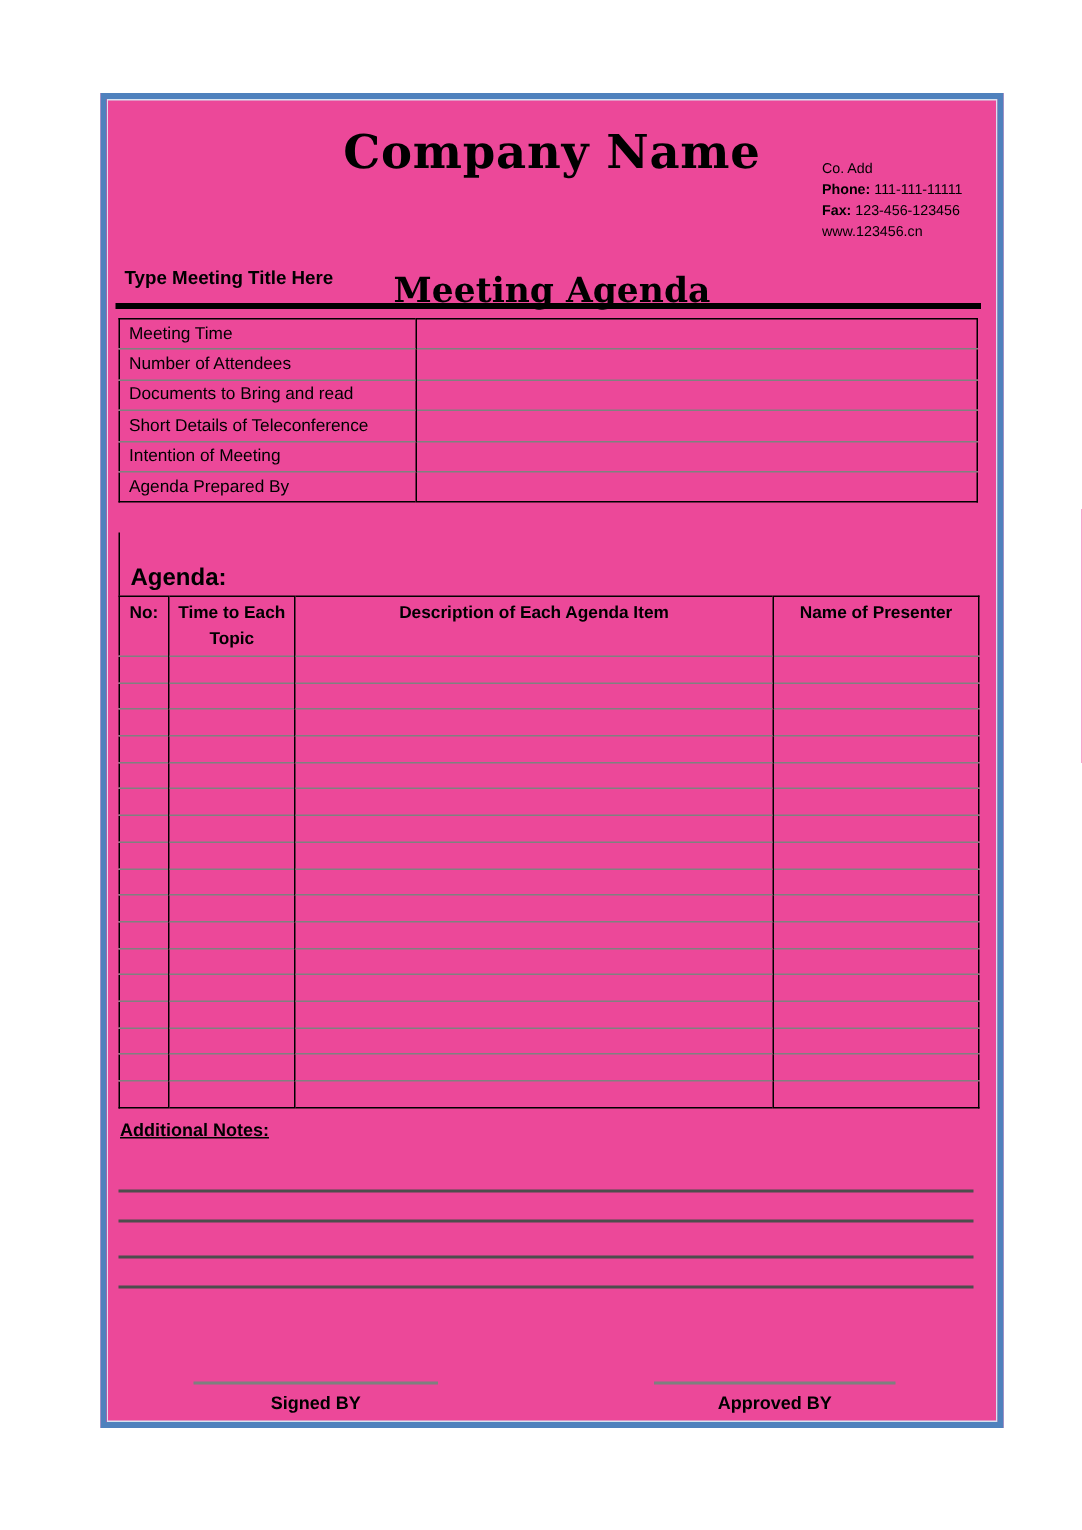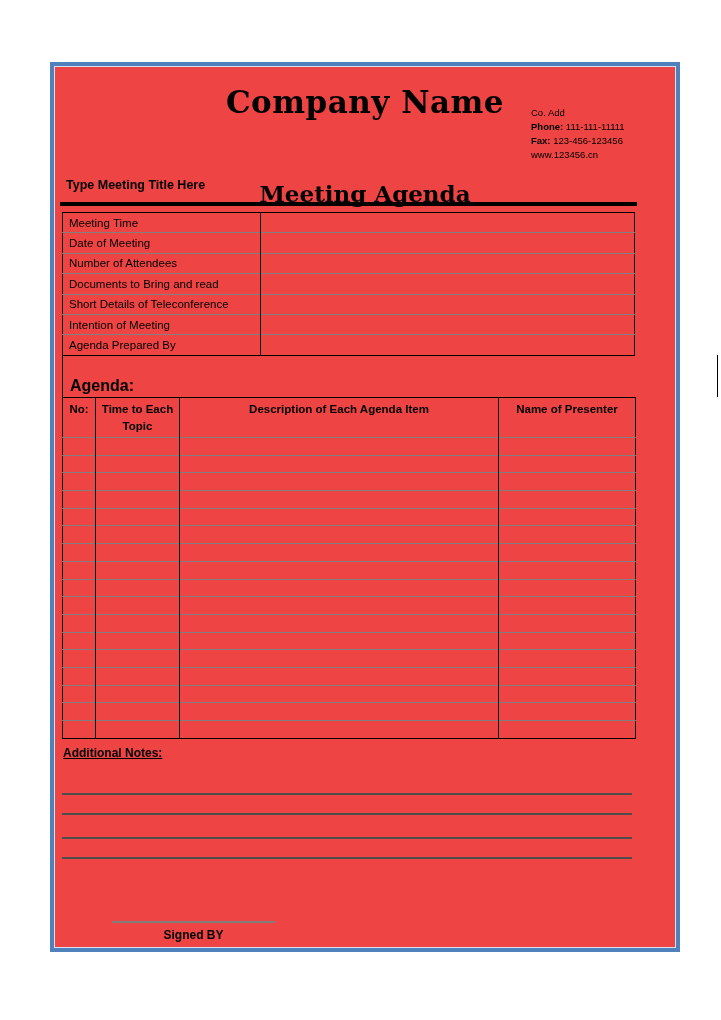--- a/index.html
+++ b/index.html
@@ -2,24 +2,23 @@
 <html><head>
 <meta charset="utf-8">
 <style>
   html,body{margin:0;padding:0;}
   body{
     width:721px;height:1020px;position:relative;background:#ffffff;
     font-family:"Liberation Sans",sans-serif;color:#000;
     -webkit-font-smoothing:antialiased;
   }
   .page{
-    position:absolute;left:50px;top:62px;width:594px;height:882px;
-    border:4px solid #4f81bd;background:#ef4444;
+    position:absolute;left:67px;top:62px;width:594px;height:882px;
+    border:4px solid #4f81bd;background:#ec4899;
     box-shadow:inset 0 0 0 1px #d7e2f0;
-    padding-left:28px;
   }
   .company-name{
     position:absolute;left:0;right:0;top:18px;text-align:center;
     font-family:"DejaVu Serif","Liberation Serif",serif;
     font-weight:bold;font-size:31px;letter-spacing:0.5px;
   }
   .doc-title{
     position:absolute;left:0;right:0;top:74px;text-align:center;
     font-family:"DejaVu Serif","Liberation Serif",serif;
     font-weight:bold;font-size:23px;margin-top:40px;
@@ -111,24 +110,20 @@
     <colgroup>
         <col style="width:198px">
         <col>
       </colgroup>
     <tbody>
       <tr>
         <td>Meeting Time</td>
         <td class="val"></td>
       </tr>
       <tr>
-        <td>Date of Meeting</td>
-        <td class="val"></td>
-      </tr>
-      <tr>
         <td>Number of Attendees</td>
         <td class="val"></td>
       </tr>
       <tr>
         <td>Documents to Bring and read</td>
         <td class="val"></td>
       </tr>
       <tr>
         <td>Short Details of Teleconference</td>
         <td class="val"></td>
@@ -274,14 +269,18 @@
       <div class="note-line" style="top: 727px;"></div>
       <div class="note-line" style="top: 747px;"></div>
       <div class="note-line" style="top: 771px;"></div>
       <div class="note-line" style="top: 791px;"></div>
     </div>
 
   <div class="sig sig-left">
     <div class="sig-line"></div>
     <div class="sig-label">Signed BY</div>
   </div>
+  <div class="sig sig-right">
+    <div class="sig-line"></div>
+    <div class="sig-label">Approved BY</div>
+  </div>
 
 </div>
 
 </body></html>

